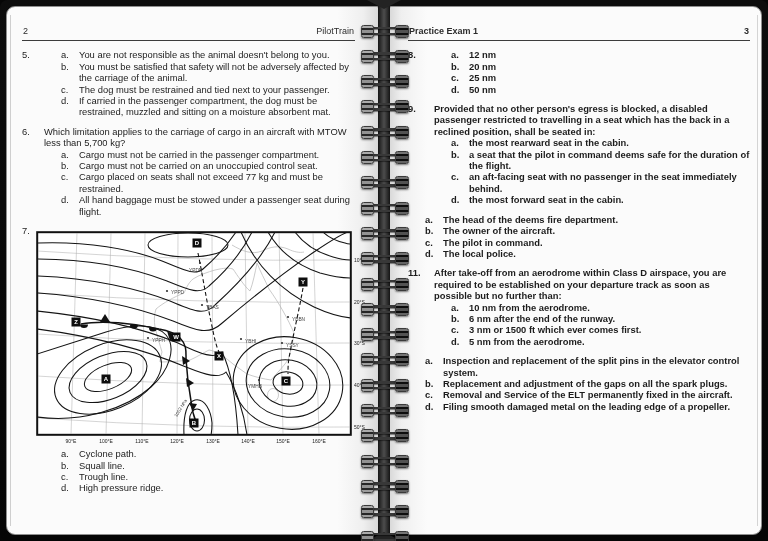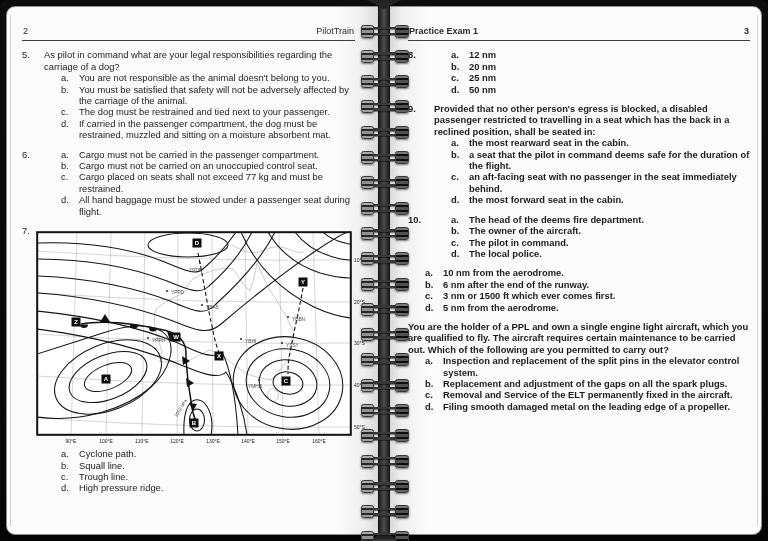--- a/index.html
+++ b/index.html
@@ -66,21 +66,20 @@
   <div class="page page-left">
     <div class="inner inner-left">
       <div class="phead">
         <span>2</span>
         <span>PilotTrain</span>
       </div>
       <div>
           <div class="q">
             <div class="qnum">5.</div>
             <div class="qbody">
-              <div class="qtext">As pilot in command what are your legal responsibilities regarding the carriage of a dog?</div>
               <div class="opt">
                 <span class="ol">a.</span>
                 <span class="ot">You are not responsible as the animal doesn't belong to you.</span>
               </div>
               <div class="opt">
                 <span class="ol">b.</span>
                 <span class="ot">You must be satisfied that safety will not be adversely affected by the carriage of the animal.</span>
               </div>
               <div class="opt">
                 <span class="ol">c.</span>
@@ -88,20 +87,21 @@
               </div>
               <div class="opt">
                 <span class="ol">d.</span>
                 <span class="ot">If carried in the passenger compartment, the dog must be restrained, muzzled and sitting on a moisture absorbent mat.</span>
               </div>
             </div>
           </div>
           <div class="q">
             <div class="qnum">6.</div>
             <div class="qbody">
+              <div class="qtext">Which limitation applies to the carriage of cargo in an aircraft with MTOW less than 5,700 kg?</div>
               <div class="opt">
                 <span class="ol">a.</span>
                 <span class="ot">Cargo must not be carried in the passenger compartment.</span>
               </div>
               <div class="opt">
                 <span class="ol">b.</span>
                 <span class="ot">Cargo must not be carried on an unoccupied control seat.</span>
               </div>
               <div class="opt">
                 <span class="ol">c.</span>
@@ -333,63 +333,63 @@
                 <span class="ol">c.</span>
                 <span class="ot">an aft-facing seat with no passenger in the seat immediately behind.</span>
               </div>
               <div class="opt">
                 <span class="ol">d.</span>
                 <span class="ot">the most forward seat in the cabin.</span>
               </div>
             </div>
           </div>
           <div class="q">
-            <div class="qnum">10.</div>
             <div class="qbody">
               <div class="opt">
                 <span class="ol">a.</span>
                 <span class="ot">The head of the deems fire department.</span>
               </div>
               <div class="opt">
                 <span class="ol">b.</span>
                 <span class="ot">The owner of the aircraft.</span>
               </div>
               <div class="opt">
                 <span class="ol">c.</span>
                 <span class="ot">The pilot in command.</span>
               </div>
               <div class="opt">
                 <span class="ol">d.</span>
                 <span class="ot">The local police.</span>
               </div>
             </div>
           </div>
           <div class="q">
-            <div class="qbody">
+            <div class="qnum">11.</div>
+            <div class="qbody">
+              <div class="qtext">After take-off from an aerodrome within Class D airspace, you are required to be established on your departure track as soon as possible but no further than:</div>
               <div class="opt">
                 <span class="ol">a.</span>
                 <span class="ot">10 nm from the aerodrome.</span>
               </div>
               <div class="opt">
                 <span class="ol">b.</span>
                 <span class="ot">6 nm after the end of the runway.</span>
               </div>
               <div class="opt">
                 <span class="ol">c.</span>
                 <span class="ot">3 nm or 1500 ft which ever comes first.</span>
               </div>
               <div class="opt">
                 <span class="ol">d.</span>
                 <span class="ot">5 nm from the aerodrome.</span>
               </div>
             </div>
           </div>
           <div class="q">
             <div class="qbody">
-              <div class="qtext">You are the holder of a PPL and own a single engine light aircraft, which you are qualified to fly. The aircraft requires certain maintenance to be carried out. Which of the following are you permitted to carry out?</div>
               <div class="opt">
                 <span class="ol">a.</span>
                 <span class="ot">Inspection and replacement of the split pins in the elevator control system.</span>
               </div>
               <div class="opt">
                 <span class="ol">b.</span>
                 <span class="ot">Replacement and adjustment of the gaps on all the spark plugs.</span>
               </div>
               <div class="opt">
                 <span class="ol">c.</span>

